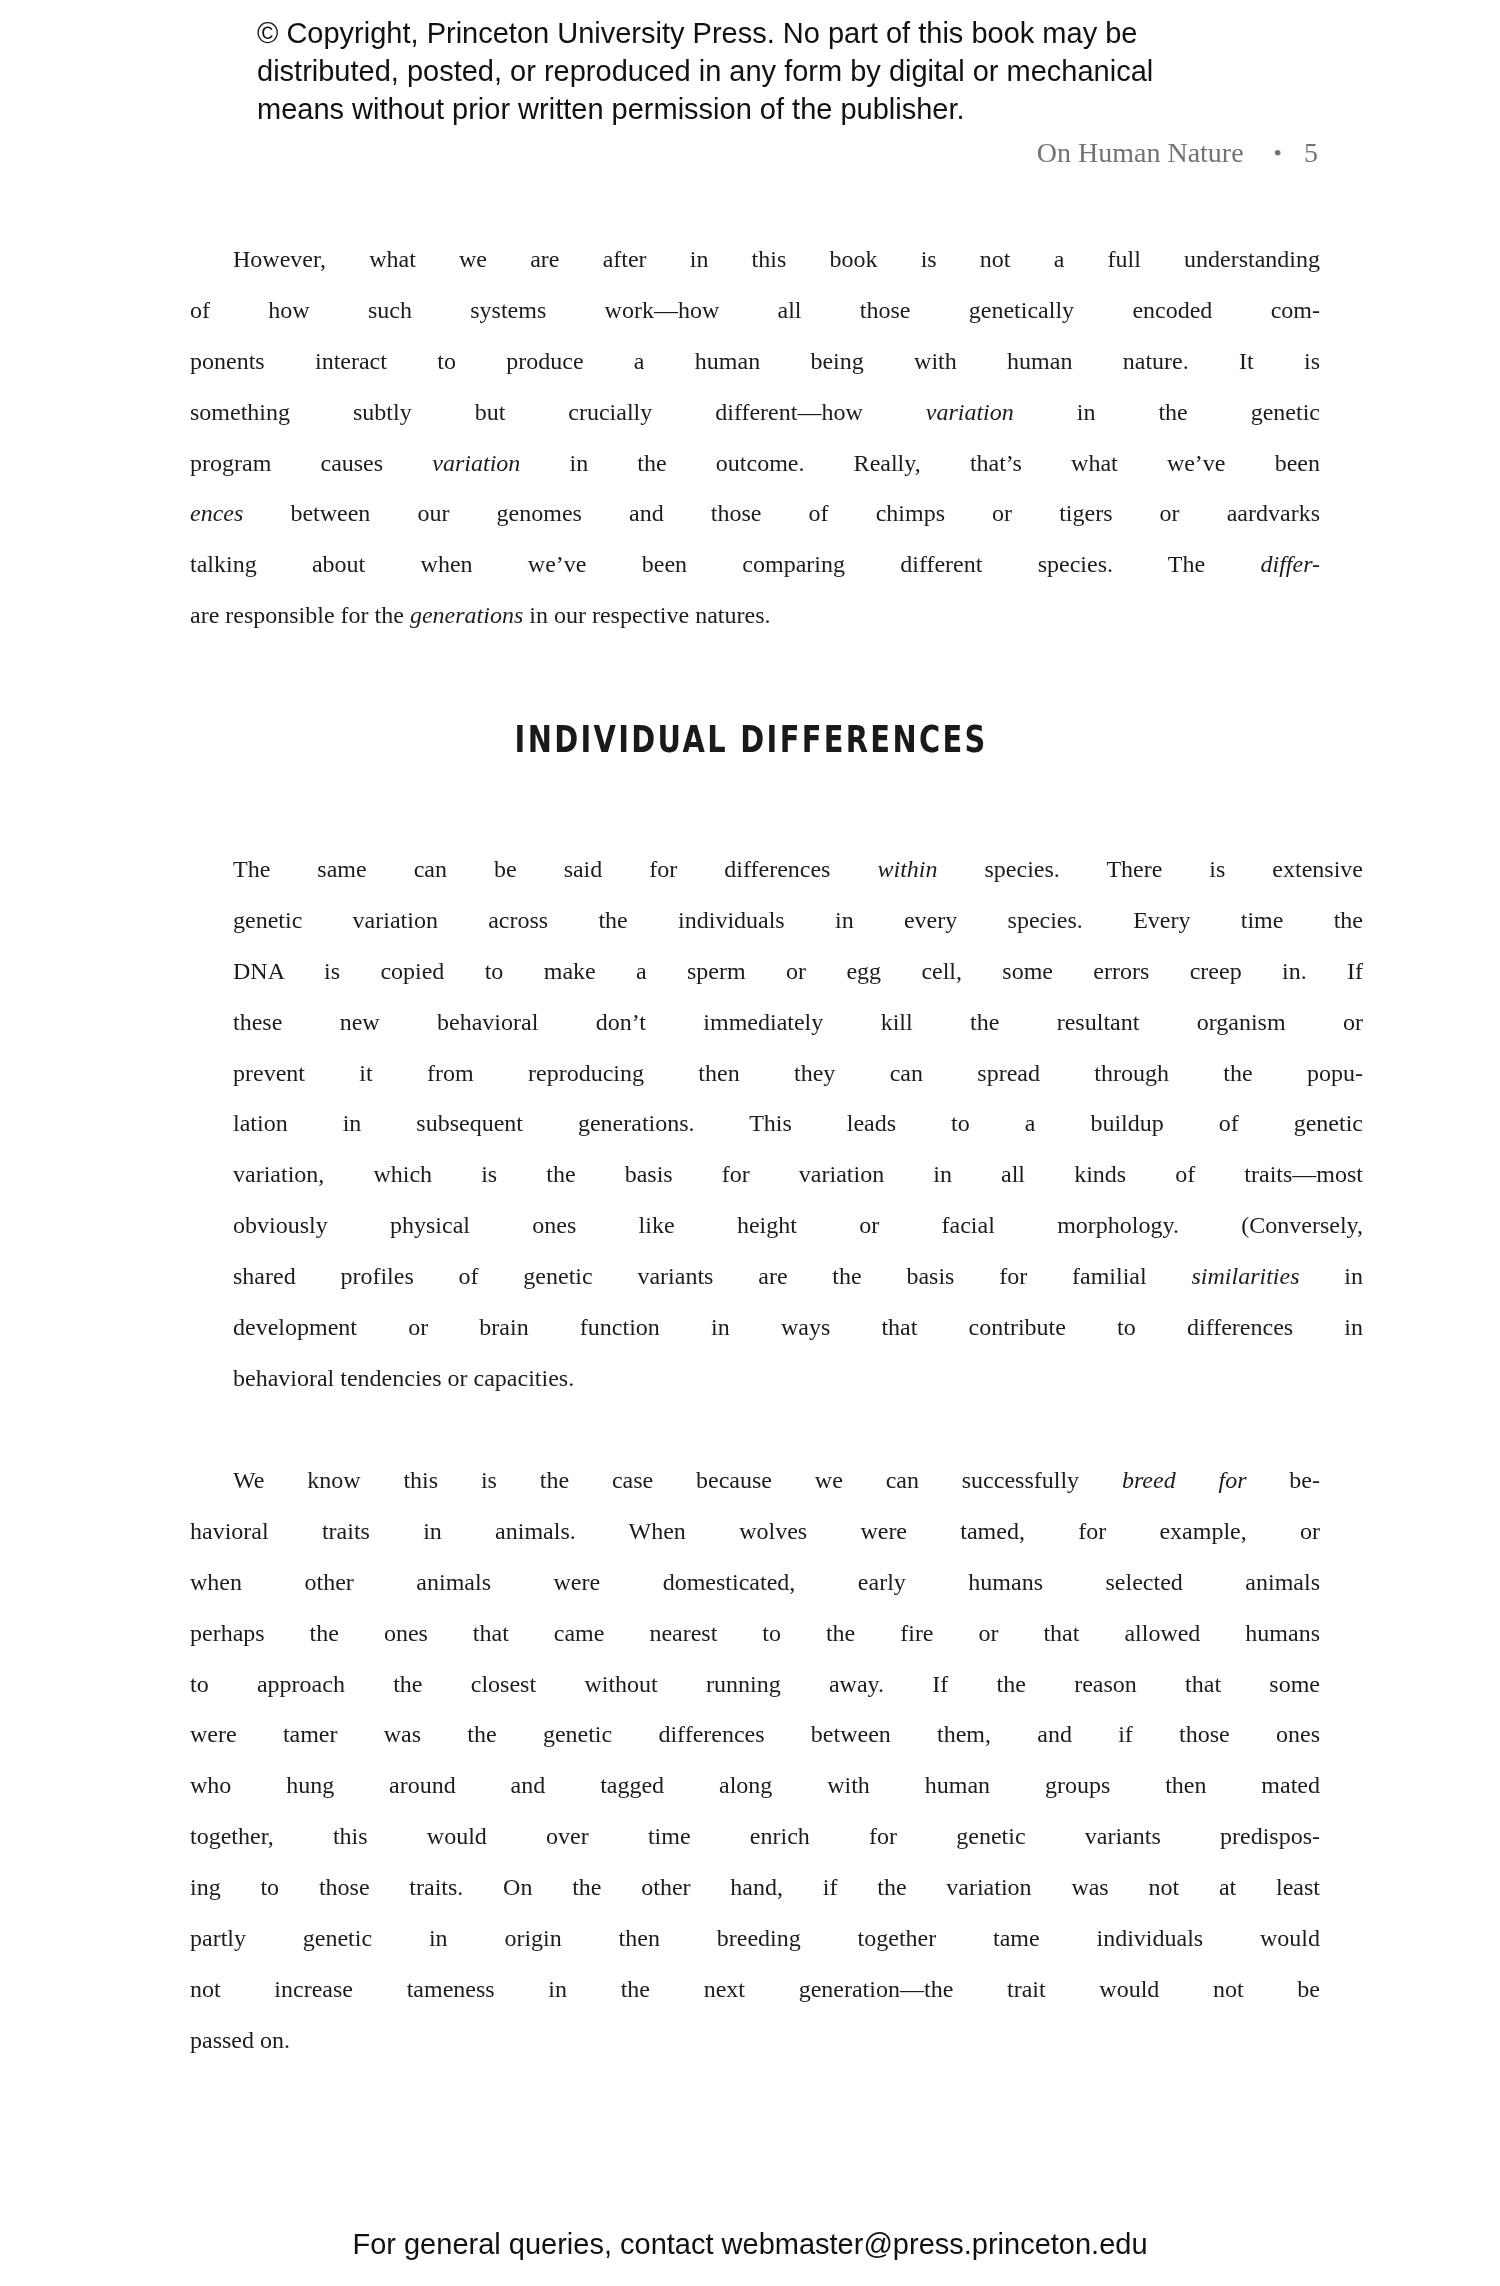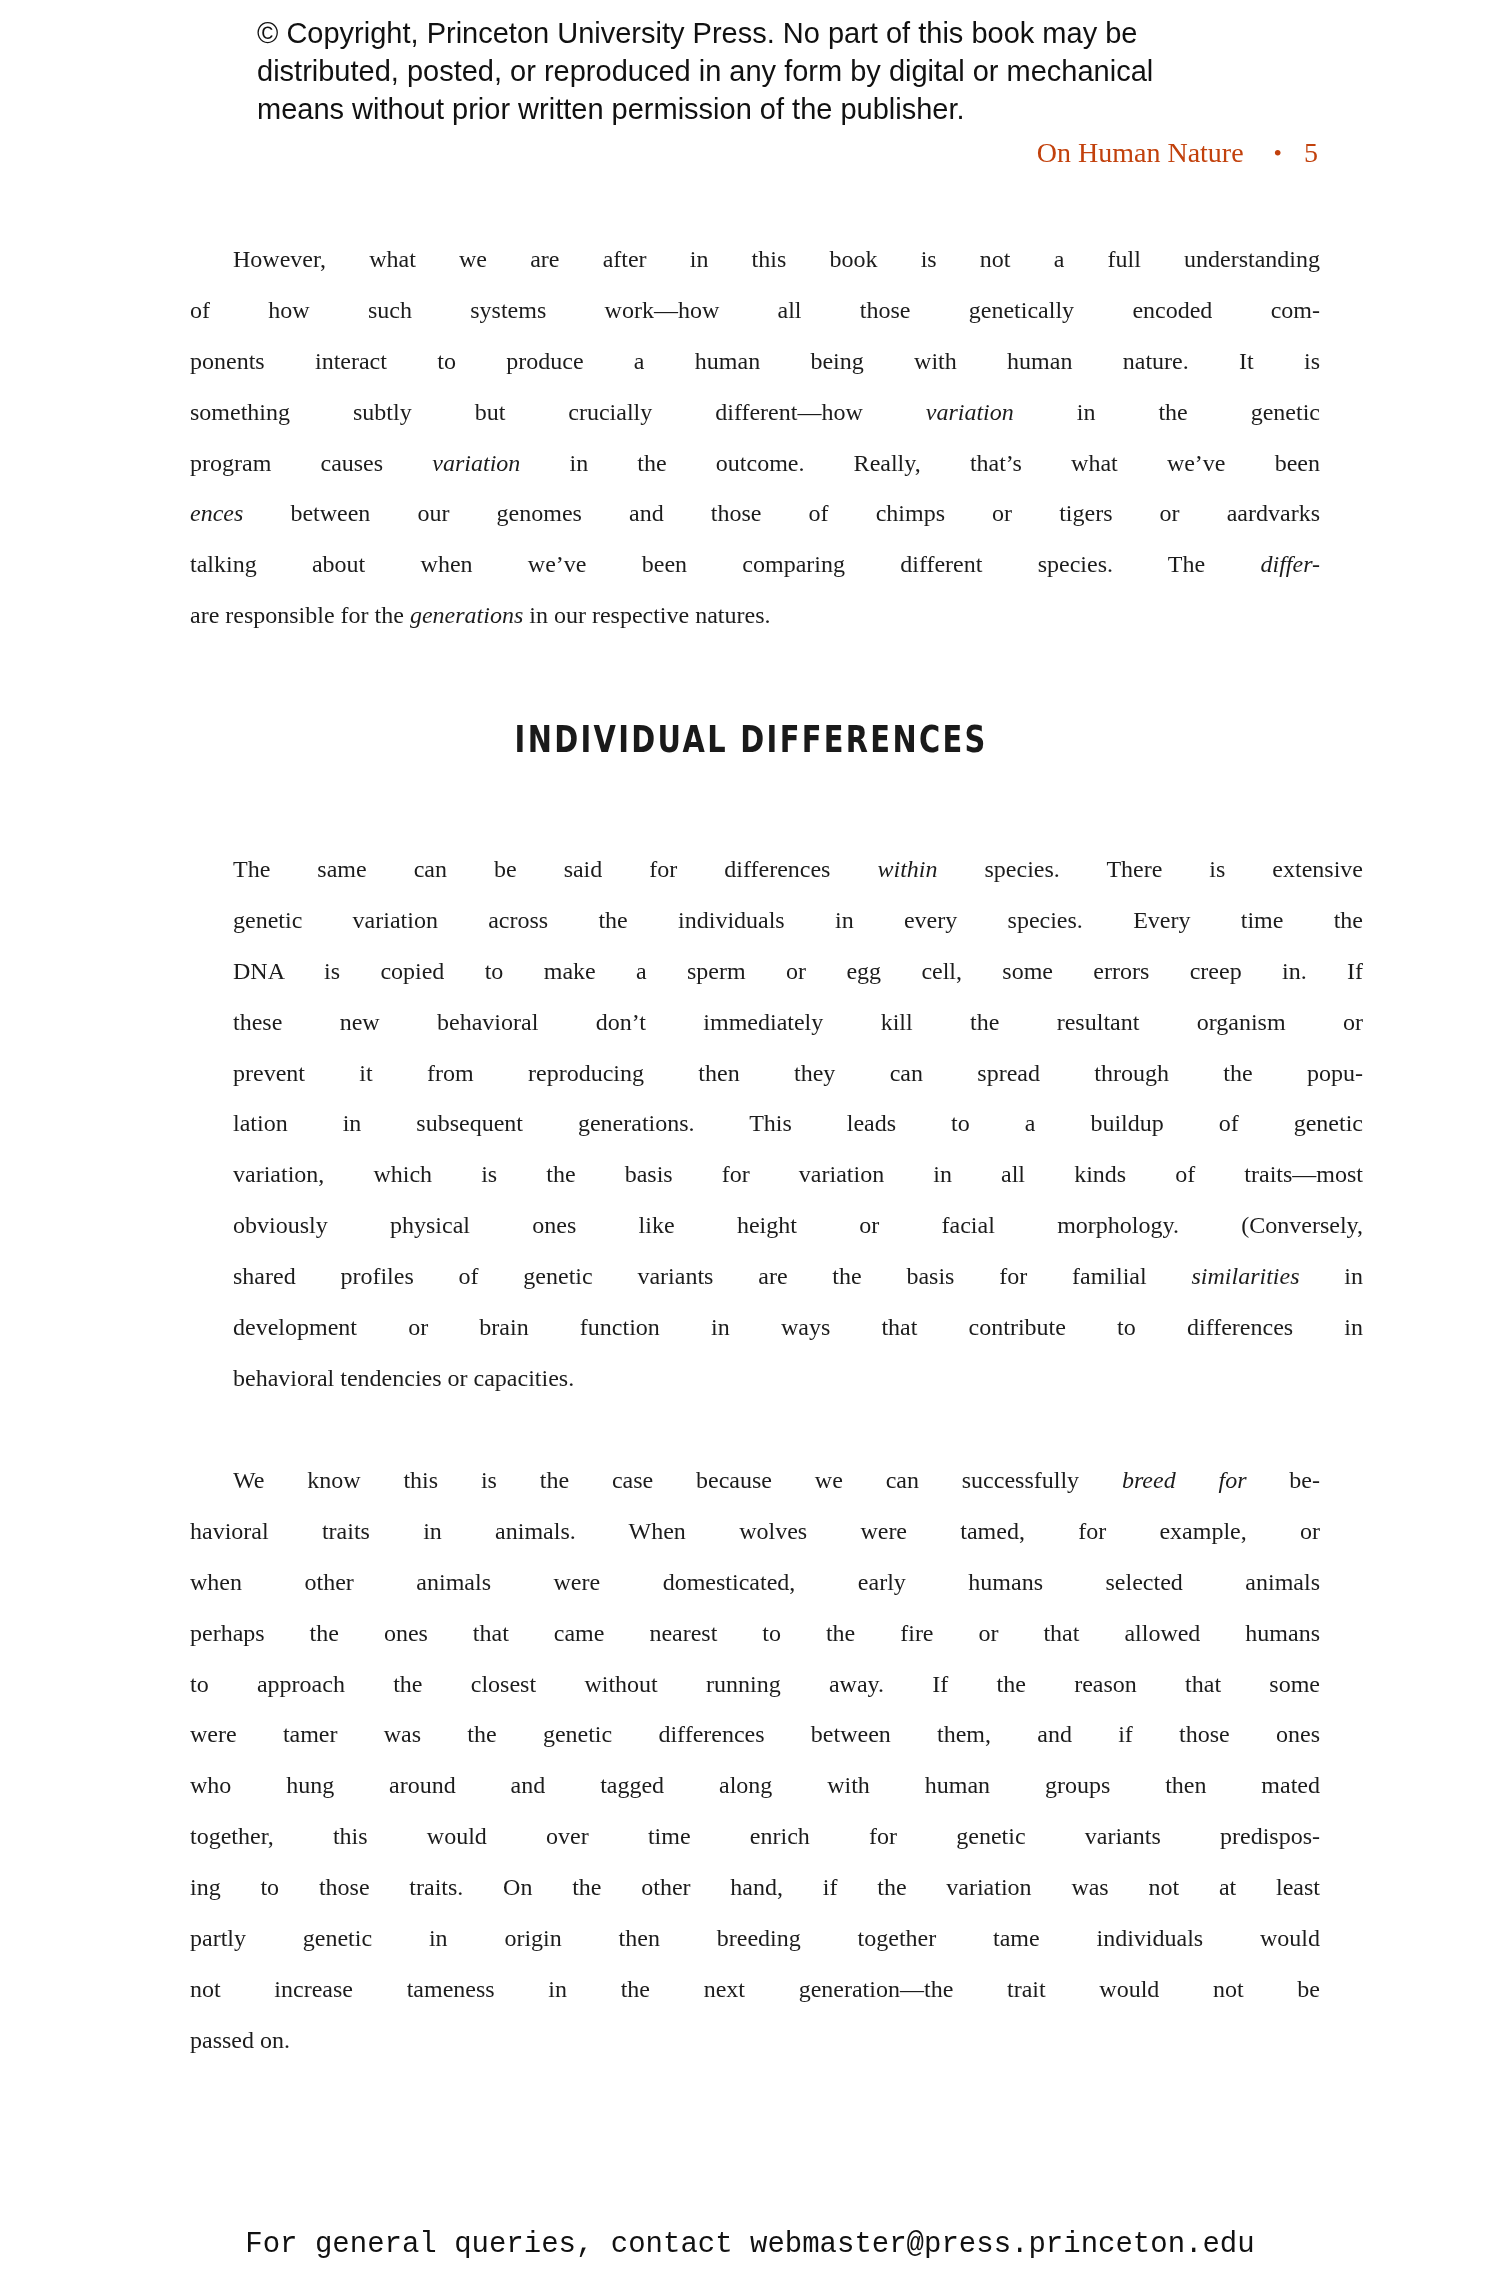--- a/index.html
+++ b/index.html
@@ -25,21 +25,21 @@
     color: #111111;
   }
   .copyright span { display: block; white-space: nowrap; }
   .running-head {
     position: absolute;
     right: 182px;
     top: 136px;
     font-family: "Liberation Serif", serif;
     font-size: 28px;
     line-height: 34px;
-    color: #c2410c;
+    color: #737373;
     white-space: nowrap;
   }
   .running-head .bullet {
     display: inline-block;
     margin: 0 22px 0 30px;
     font-size: 24px;
     position: relative;
     top: -1px;
   }
   .body-text {
@@ -73,21 +73,21 @@
     transform: scaleX(0.78);
     transform-origin: 755px 0;
     color: #1a1a1a;
   }
   .footer {
     position: absolute;
     left: 0;
     width: 1500px;
     top: 2228px;
     text-align: center;
-    font-family: Liberation Mono, monospace;
+    font-family: Liberation Sans, sans-serif;
     font-size: 29px;
     color: #111111;
   }
   em { font-style: italic; }
 </style>
 </head>
 <body>
 
 <div class="copyright">
   <span>© Copyright, Princeton University Press. No part of this book may be</span>

